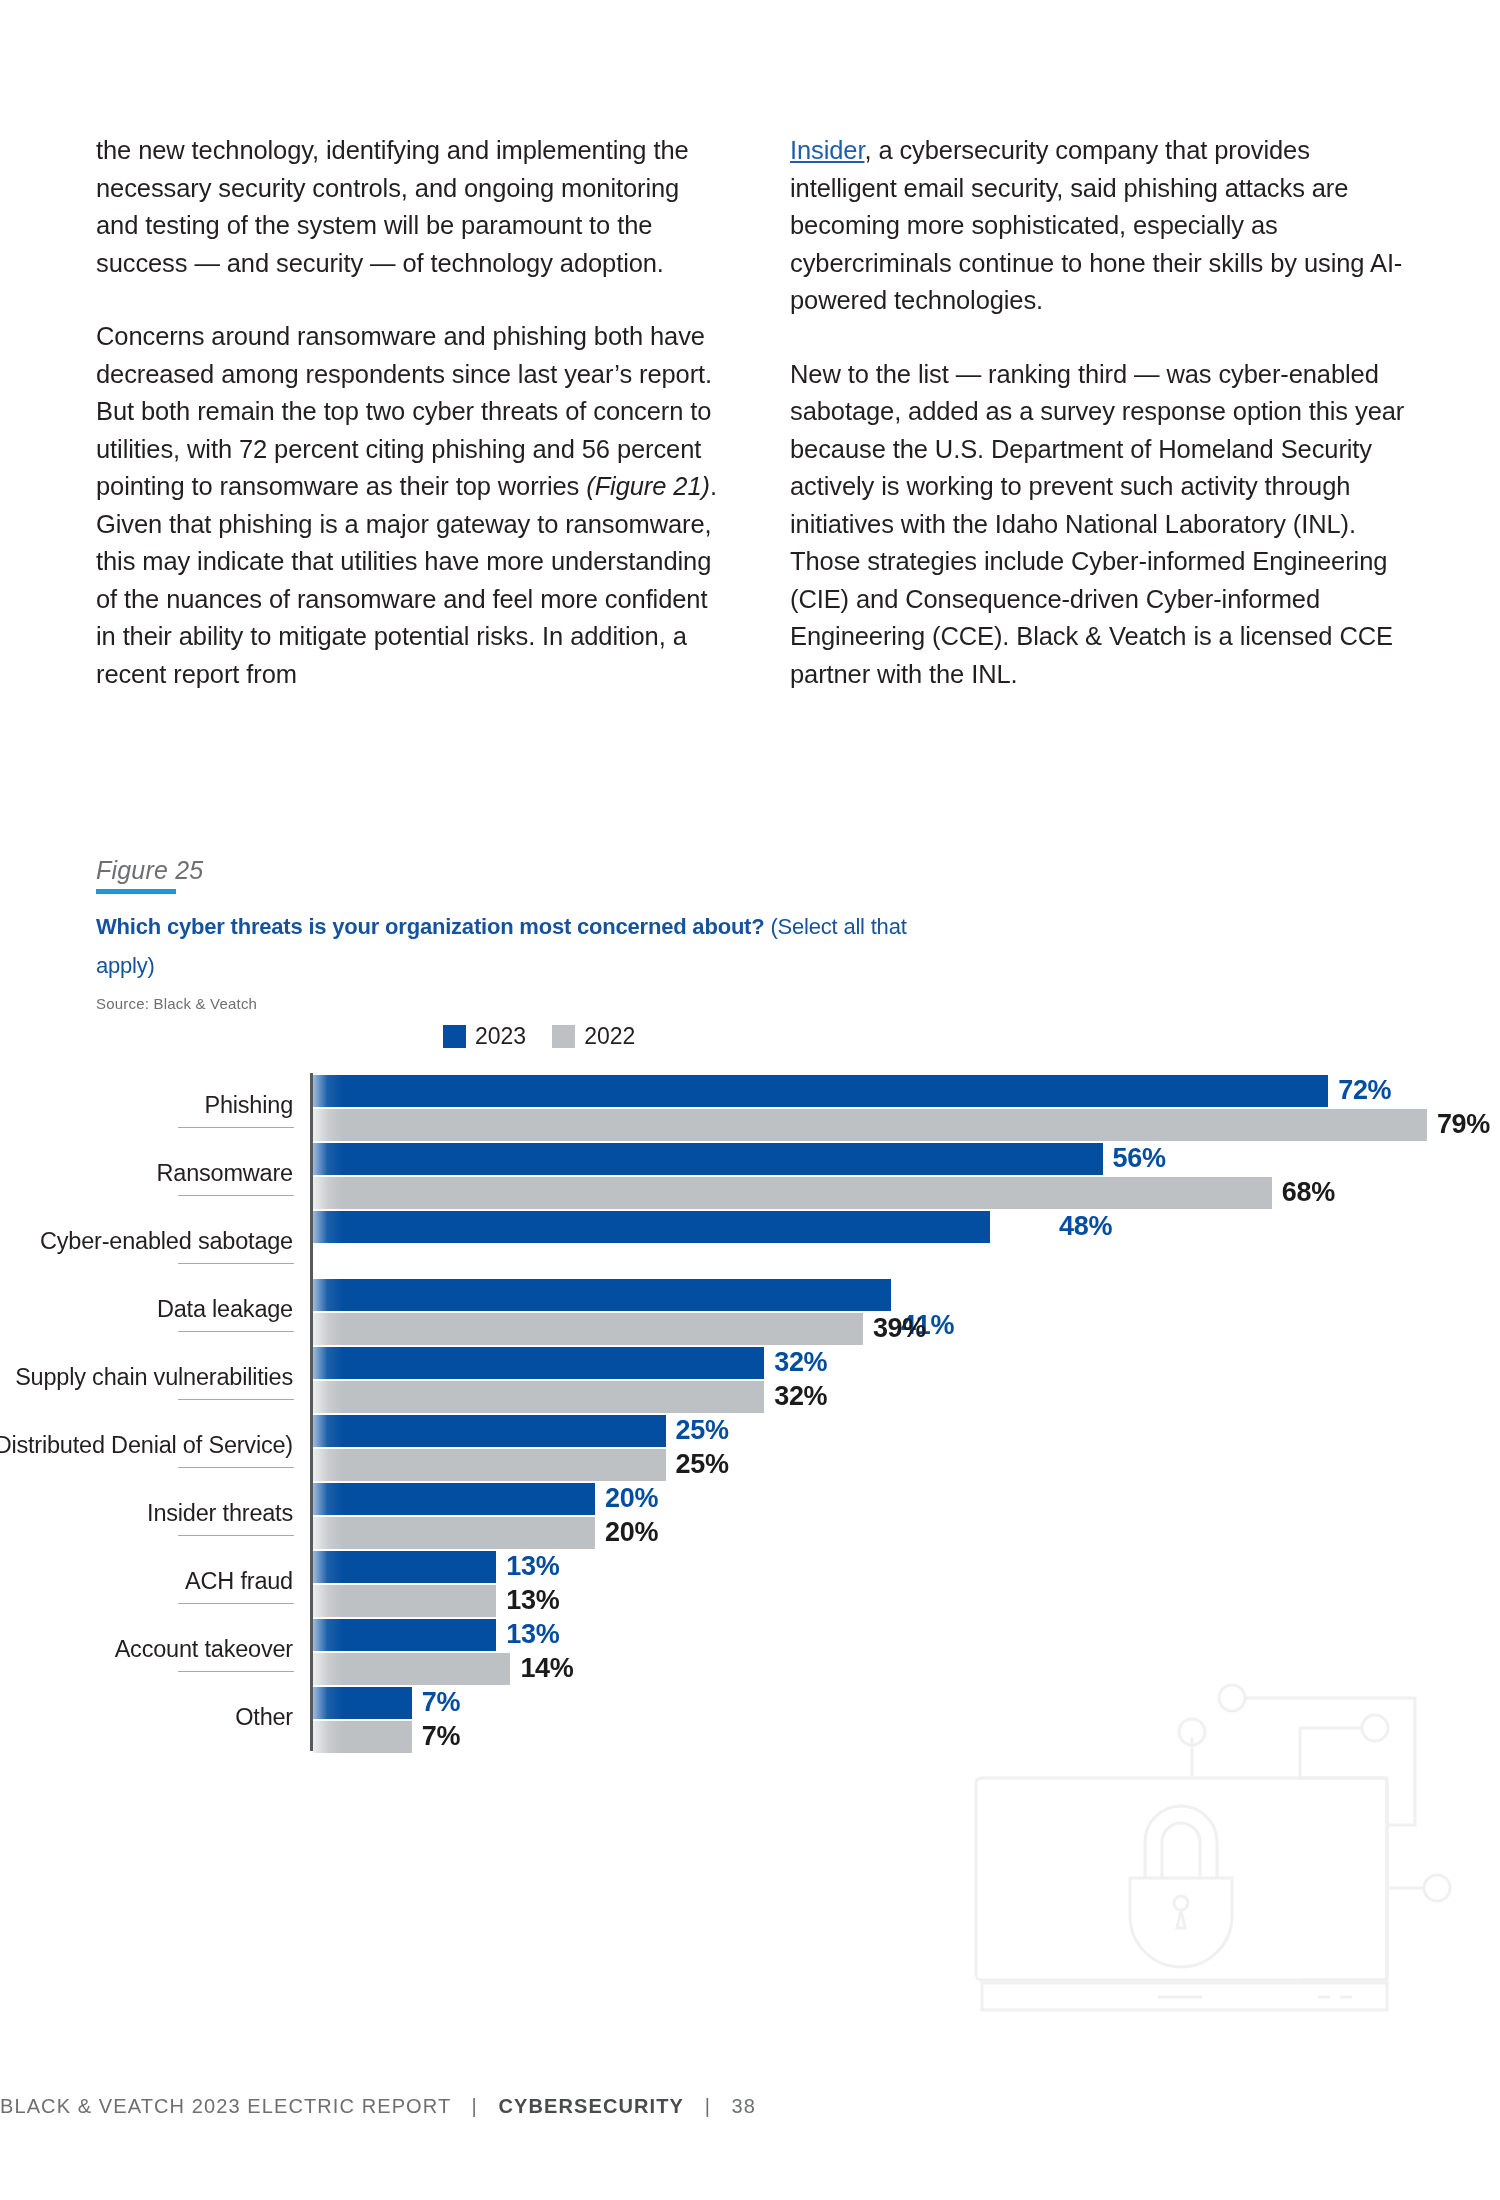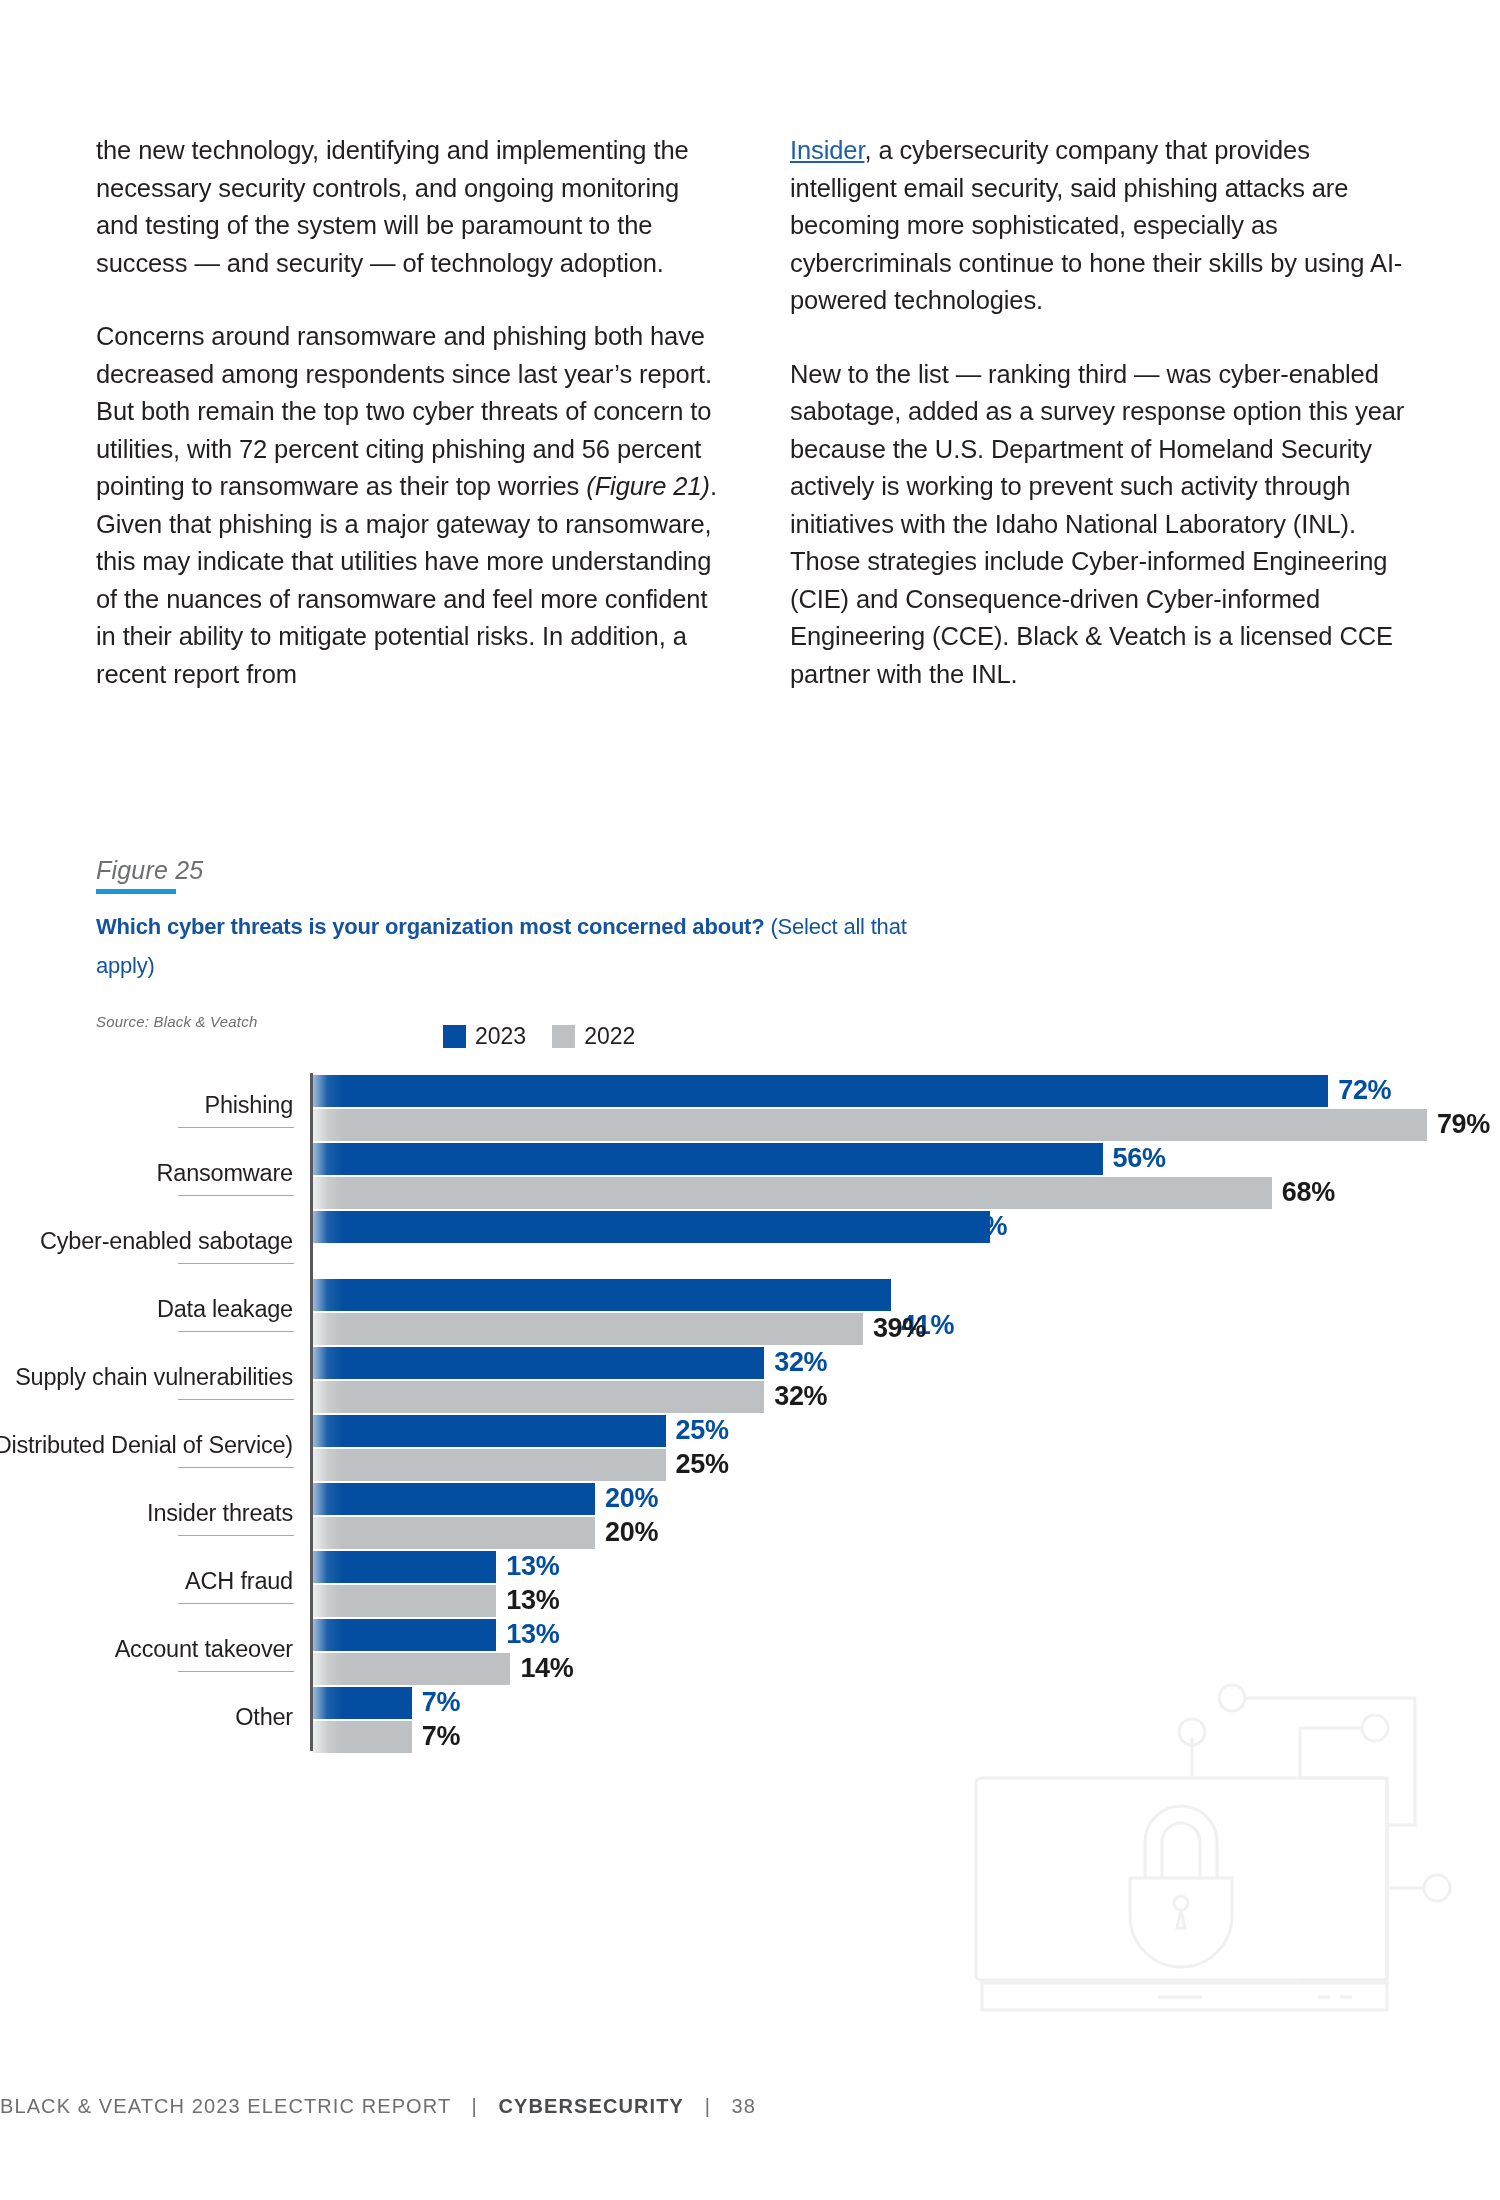--- a/index.html
+++ b/index.html
@@ -69,23 +69,22 @@
     color: #15539E;
     font-weight: bold;
     letter-spacing: -0.2px;
     max-width: 830px;
   }
   .figure-title .sub {
     font-weight: normal;
     color: #15539E;
   }
   .figure-source {
-    margin-top: 28px;
+    margin-top: 10px;
     font-size: 15px;
-    font-style: italic;
     color: #6e6f71;
     letter-spacing: 0.2px;
   }
 
   
   .chart {
     position: absolute;
     left: 0px;
     top: 1025px;
     width: 1500px;
@@ -261,21 +260,21 @@
       <div class="bar b2022" style="top: 104px; width: 958.8px;">
         <div class="bar-cap"></div>
       </div>
       <div class="bar-value v2022" style="top: 103px; left: 1281.8px;">68%</div>
       <div class="row" style="top: 68px;"></div>
       <div class="row-sep" style="top: 122px;"></div>
       <div class="row-label" style="top: 154px;">Cyber-enabled sabotage</div>
       <div class="bar b2023" style="top: 138px; width: 676.8px;">
         <div class="bar-cap"></div>
       </div>
-      <div class="bar-value v2023" style="top: 137px; left: 954px;">48%</div>
+      <div class="bar-value v2023" style="top: 137px; left: 1059px;">48%</div>
       <div class="row" style="top: 136px;"></div>
       <div class="row-sep" style="top: 190px;"></div>
       <div class="row-label" style="top: 222px;">Data leakage</div>
       <div class="bar b2023" style="top: 206px; width: 578.1px;">
         <div class="bar-cap"></div>
       </div>
       <div class="bar-value v2023" style="top: 205px; left: 901.1px; margin-top: 31px;">41%</div>
       <div class="bar b2022" style="top: 240px; width: 549.9px;">
         <div class="bar-cap"></div>
       </div>

